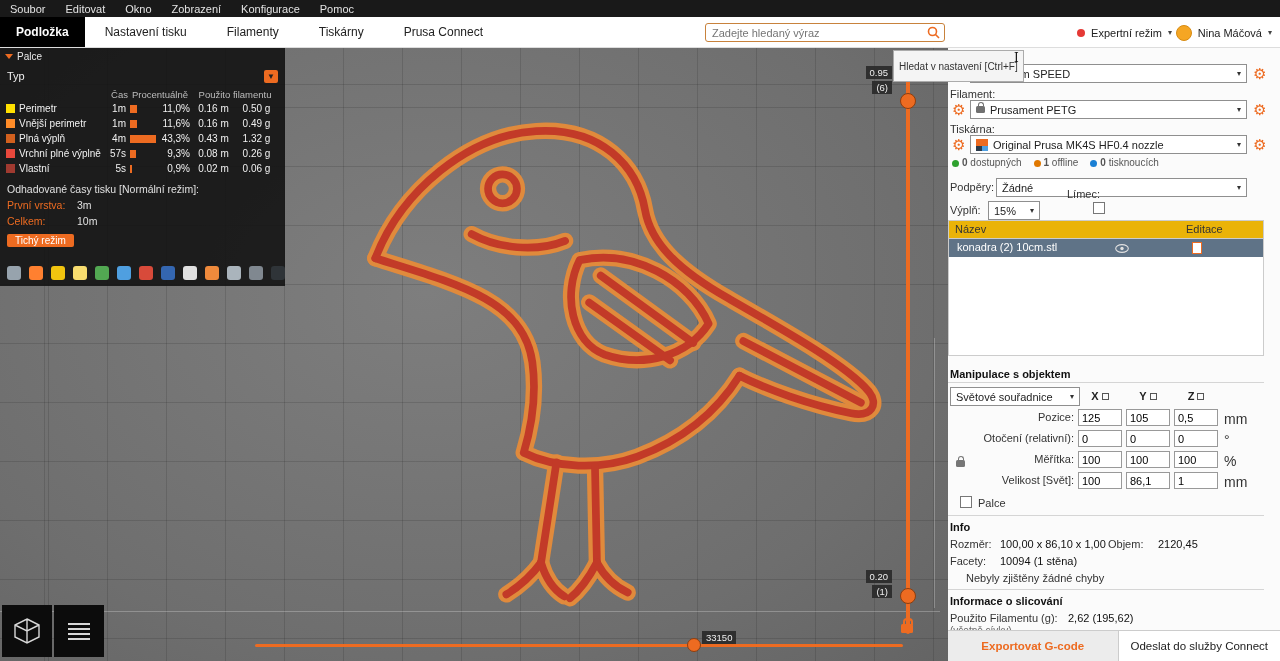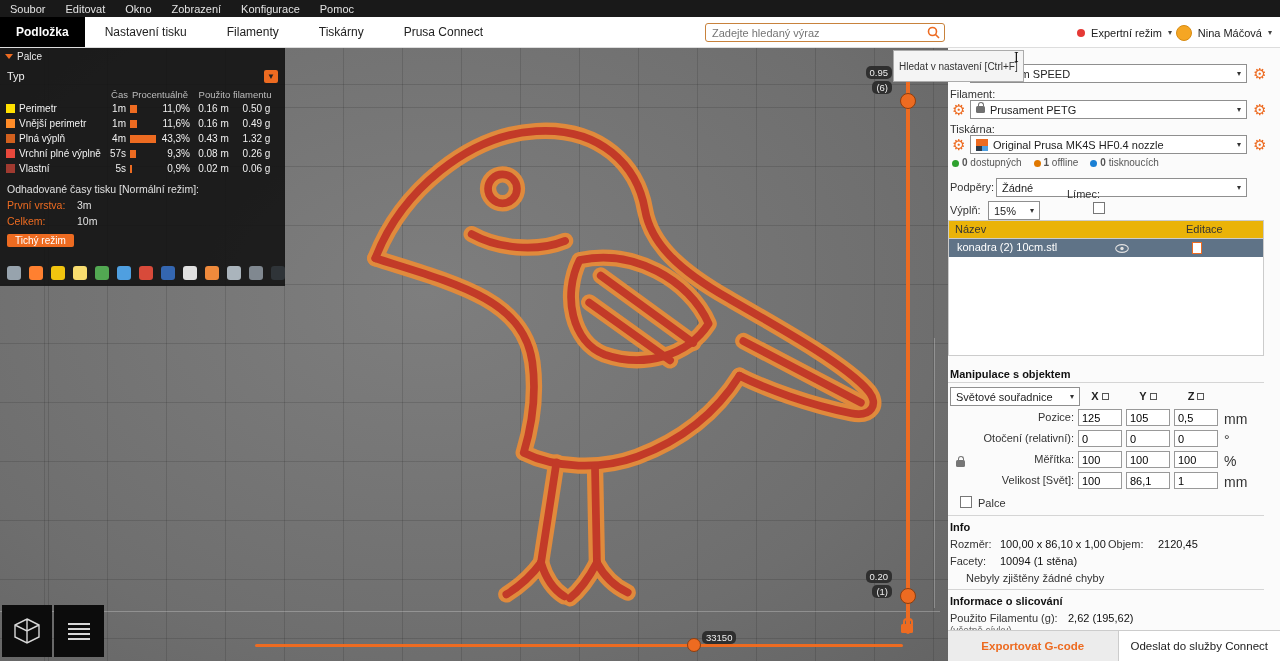--- a/index.html
+++ b/index.html
@@ -31,21 +31,21 @@
       radial-gradient(ellipse at 45% 40%, #7e7e7e 0%, #6e6e6e 70%, #646464 100%);
     background-position: 48px 37px, 48px 37px, 0 0; }
   .bed-edge-h { position:absolute; left:0; top:563px; width:940px; height:1px; background:rgba(255,255,255,0.25); }
   .bed-edge-v { position:absolute; left:934px; top:290px; width:1px; height:270px; background:rgba(255,255,255,0.25); }
   .bird { position:absolute; left:358px; top:22px; } 
 
   
   .vline { position:absolute; left:906px; top:10px; width:4px; height:576px; background:#ED6B21; border-radius:2px; z-index:10; }
   .vhandle { position:absolute; width:16px; height:16px; border-radius:50%; background:#ED6B21; border:1px solid #8f3e0e; z-index:11; cursor:grab; }
   .vchips { position:absolute; width:46px; display:flex; flex-direction:column; align-items:flex-end; gap:2px; z-index:11; }
-  .chip { background:rgba(42,42,42,0.92); color:#eee; font-size:9.5px; padding:1px 4px; border-radius:5px; white-space:nowrap; }
+  .chip { background:rgba(42,42,42,0.92); color:#eee; font-size:9.5px; padding:1px 4px; border-radius:0; white-space:nowrap; }
   .hline { position:absolute; left:255px; top:596px; width:648px; height:3px; background:#ED6B21; border-radius:2px; z-index:10; }
   .hhandle { position:absolute; left:687px; top:590px; width:14px; height:14px; border-radius:50%; background:#ED6B21; border:1px solid #8f3e0e; z-index:11; cursor:grab; }
   .hchip { position:absolute; left:702px; top:583px; z-index:11; }
 
   .lock { position:relative; display:inline-block; width:12px; height:9px; background:#ED6B21; border-radius:1.5px; }
   .lock::before { content:""; position:absolute; left:2px; top:-6px; width:6px; height:5px; border:2px solid #ED6B21; border-bottom:none; border-radius:4px 4px 0 0; }
   .lock.gray, .lock.gray::before { background:#767676; border-color:#767676; }
   .lock.gray { width:9px; height:7px; } .lock.gray::before { left:1.5px; top:-4px; width:4px; height:3px; border-width:1.5px; background:transparent; }
   .lock.sm { width:9px; height:7px; background:#707070; } .lock.sm::before { left:1.5px; top:-4px; width:4px; height:3px; border-width:1.5px; border-color:#707070; background:transparent; }
 

